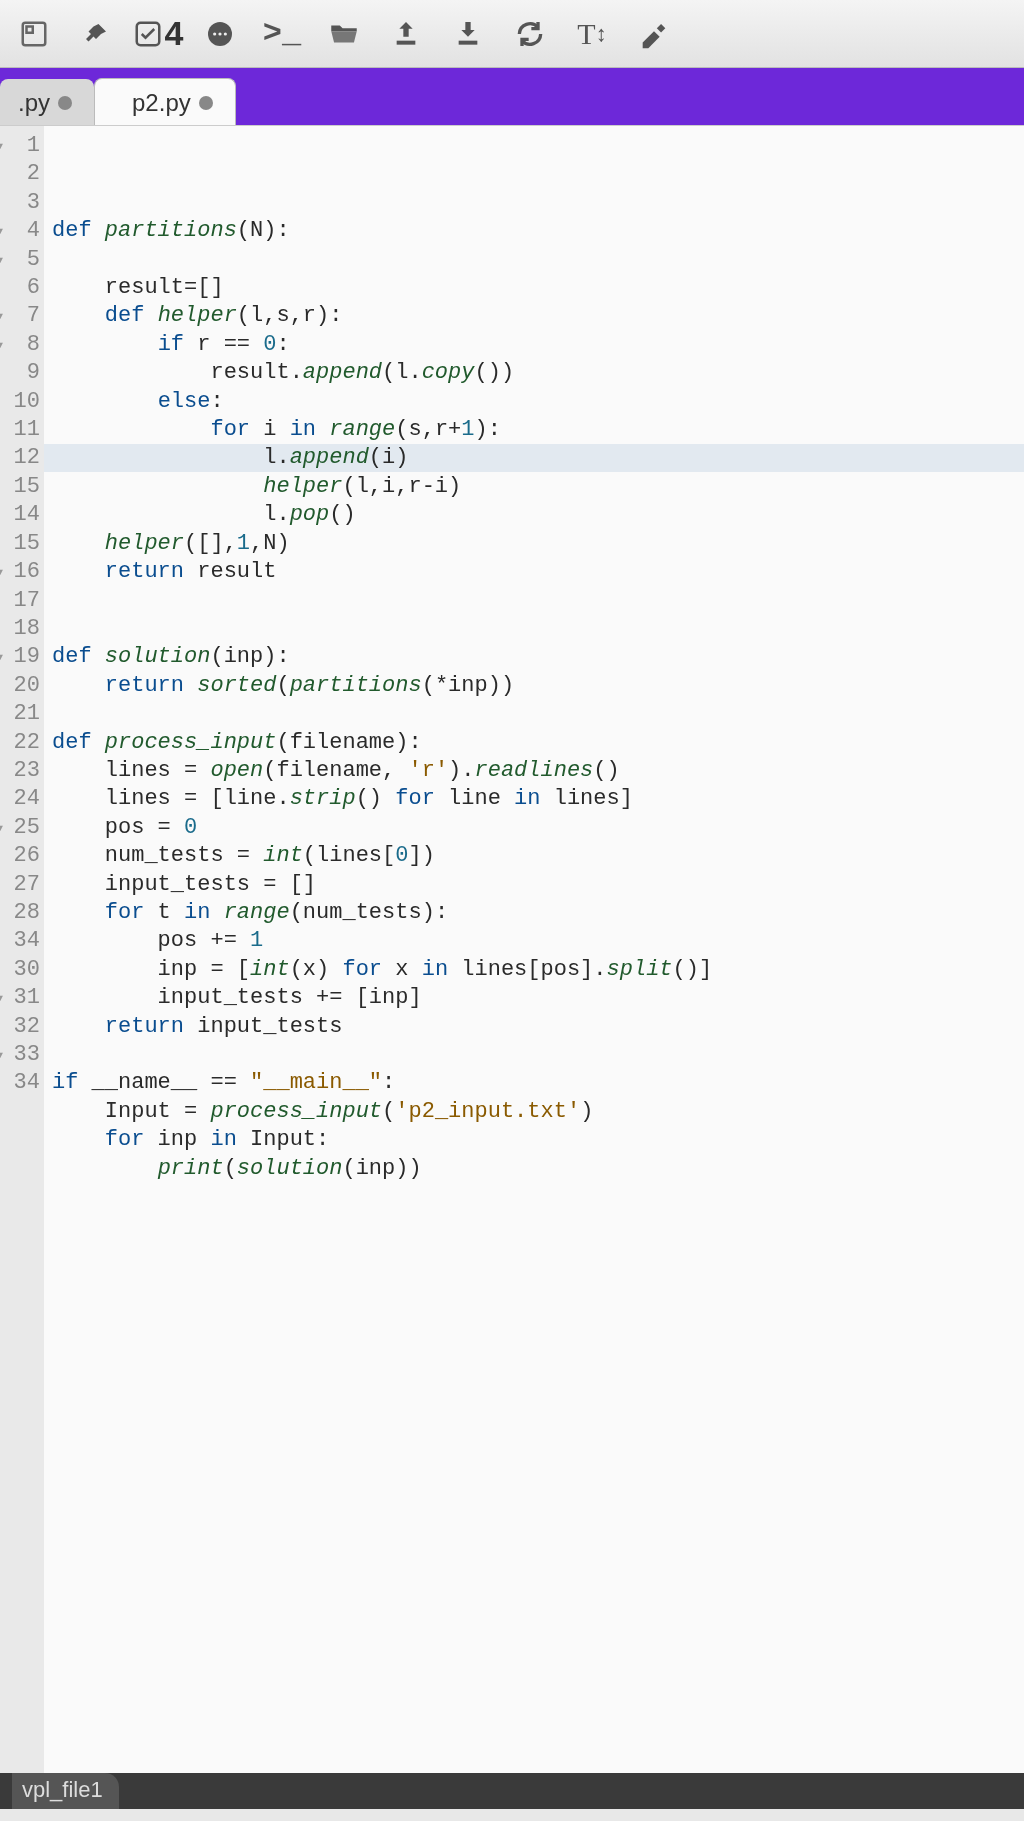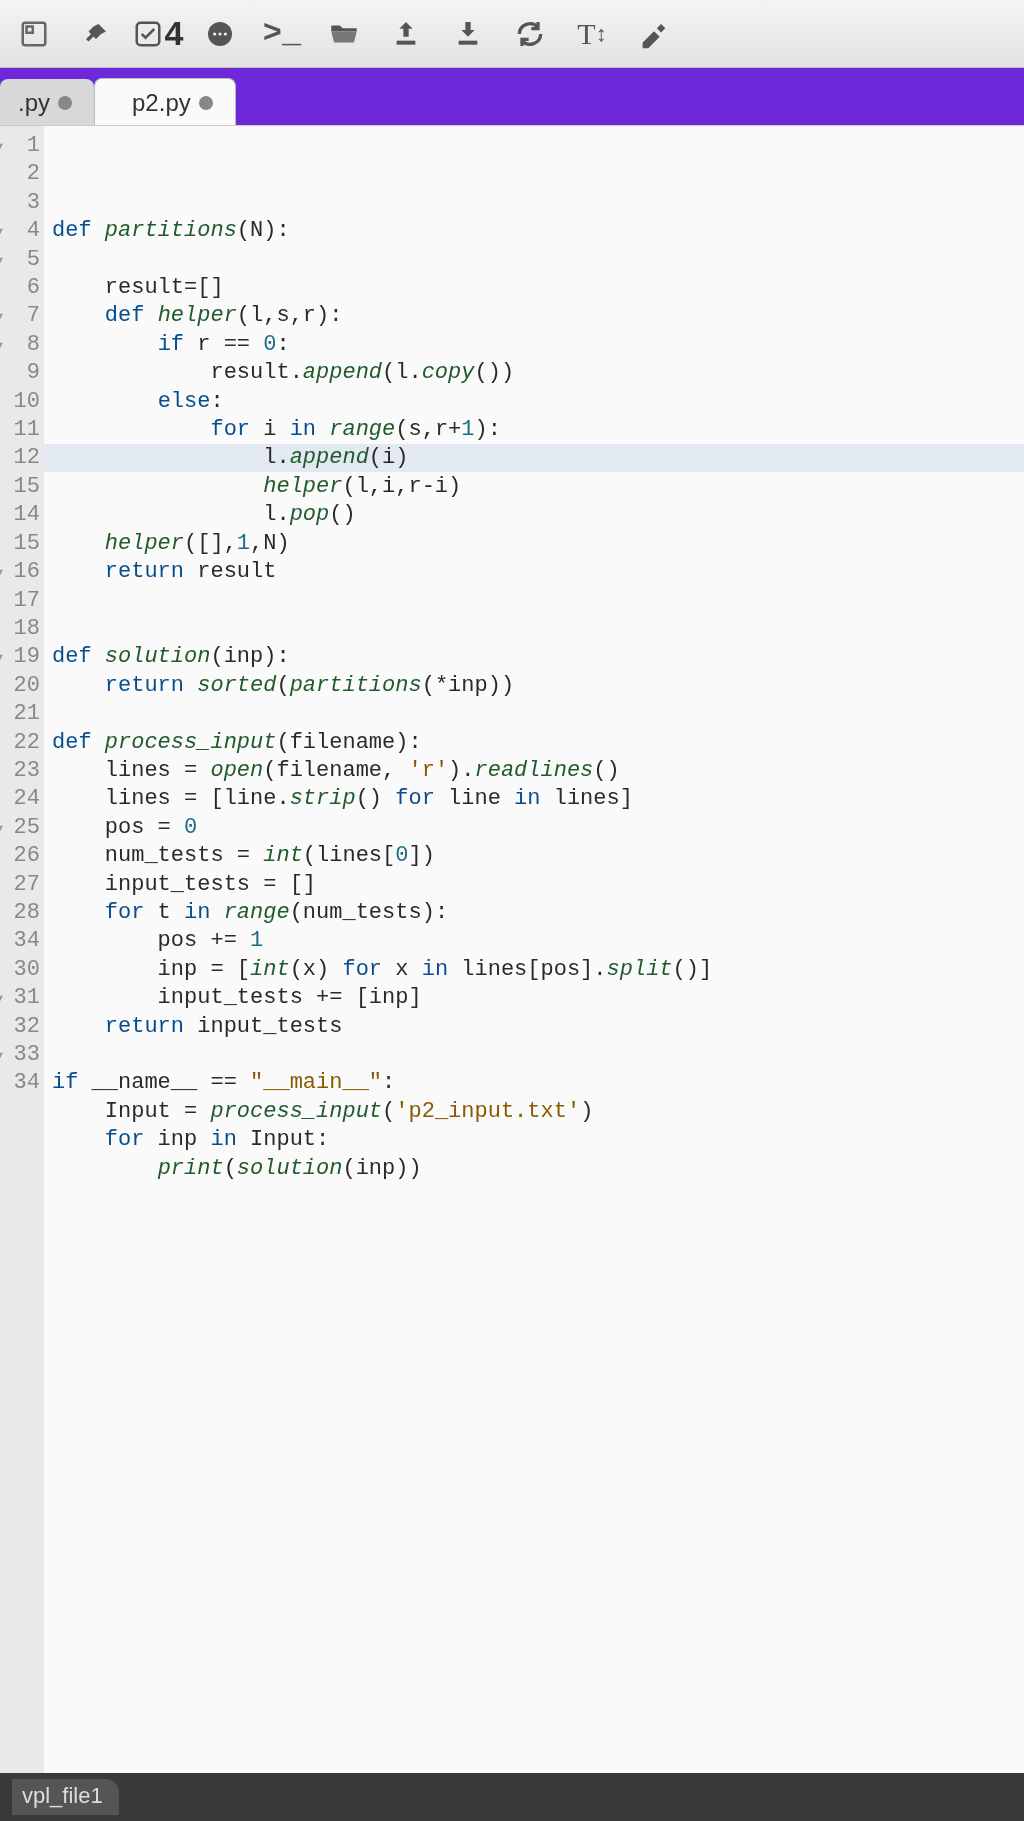--- a/index.html
+++ b/index.html
@@ -116,21 +116,21 @@
   .hl-line {
     position: absolute;
     left: 0;
     right: 0;
     height: 28px;
     background: rgba(180,200,220,0.35);
     z-index: 0;
   }
   .code-lines { position: relative; z-index: 1; }
   .statusbar {
-    height: 48px;
+    height: 36px;
     background: #3a3a3a;
     color: #ddd;
     display: flex;
     align-items: center;
     padding: 0 12px;
     font-family: Arial, sans-serif;
     font-size: 22px;
   }
   .status-pill {
     background: #555;

